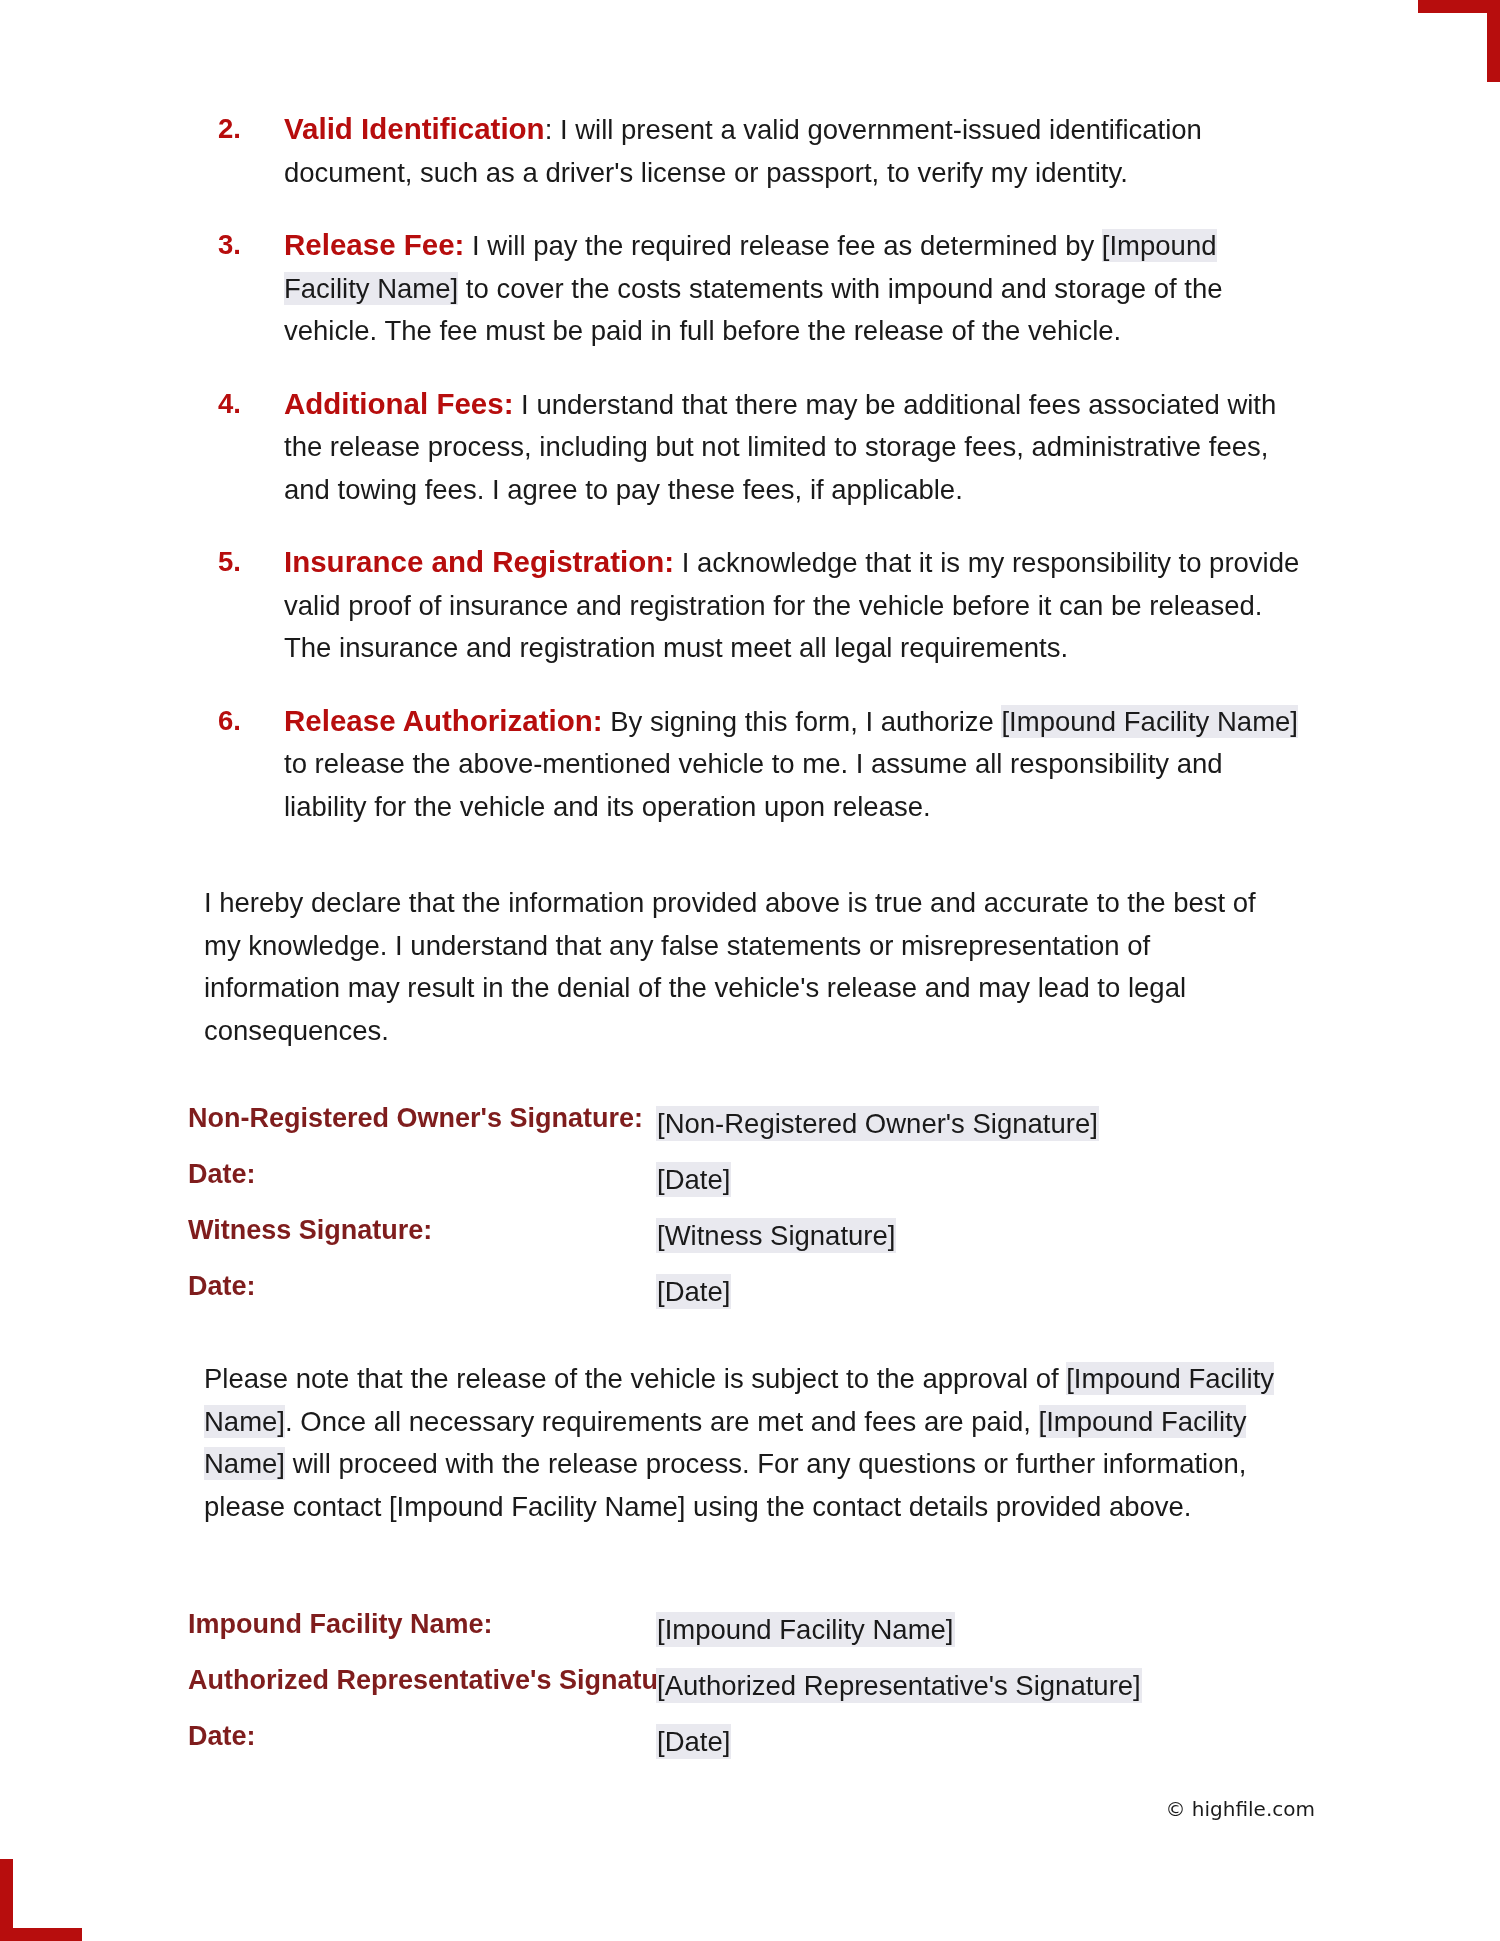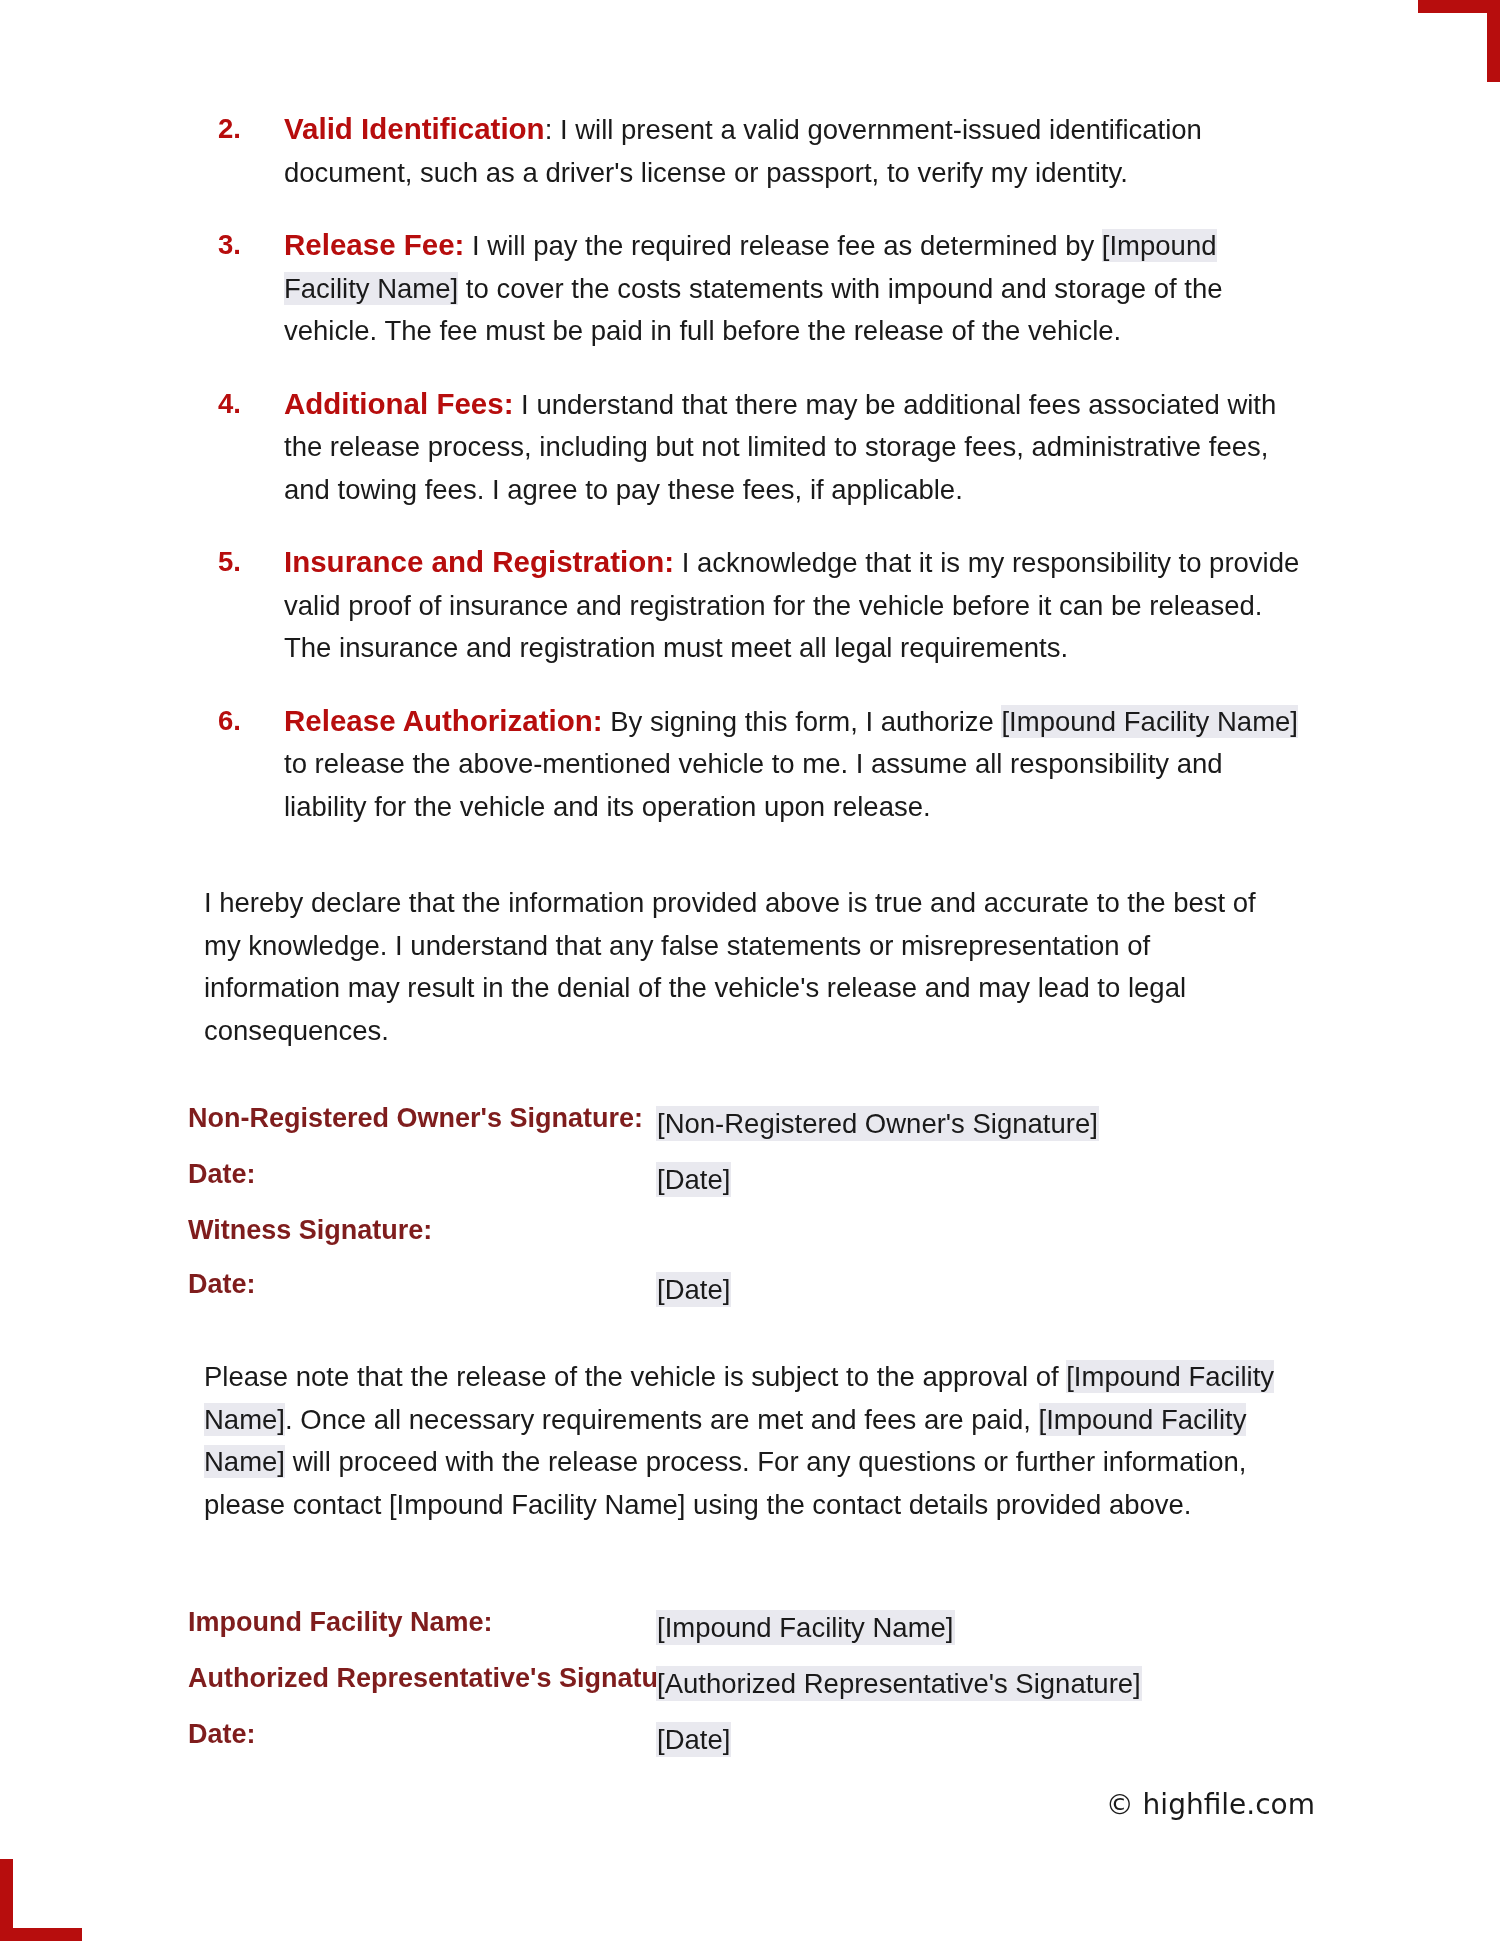--- a/index.html
+++ b/index.html
@@ -126,21 +126,21 @@
     padding-top: 6px;
   }
   .sig-value .ph { padding: 2px 1px; }
 
   
   .footer {
     position: absolute;
     right: 185px;
     bottom: 120px;
     font-family: "DejaVu Sans", sans-serif;
-    font-size: 28px;
+    font-size: 20px;
     color: #1a1a1a;
     white-space: nowrap;
   }
 </style>
 </head>
 <body>
 
 <div id="page">
 
   <div class="corner corner-tr"></div>
@@ -166,20 +166,21 @@
         <div class="sig-row">
           <div class="sig-label">Non-Registered Owner's Signature:</div>
           <div class="sig-value"><span class="ph">[Non-Registered Owner's Signature]</span></div>
         </div>
         <div class="sig-row">
           <div class="sig-label">Date:</div>
           <div class="sig-value"><span class="ph">[Date]</span></div>
         </div>
         <div class="sig-row">
           <div class="sig-label">Witness Signature:</div>
+          <div class="sig-value"><span class="ph">[Witness Signature]</span></div>
         </div>
         <div class="sig-row">
           <div class="sig-label">Date:</div>
           <div class="sig-value"><span class="ph">[Date]</span></div>
         </div>
       </div>
 
     <div class="gap-md"></div>
 
     <p class="body" id="approval-note"><span>Please note that the release of the vehicle is subject to the approval of </span><span class="ph">[Impound Facility Name]</span><span>. Once all necessary requirements are met and fees are paid, </span><span class="ph">[Impound Facility Name]</span><span> will proceed with the release process. For any questions or further information, please contact [Impound Facility Name] using the contact details provided above.</span></p>

